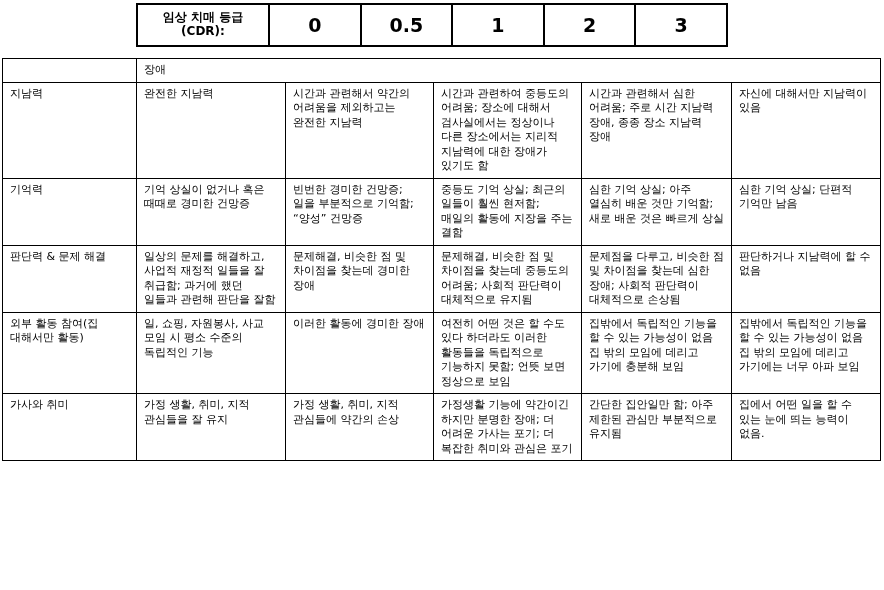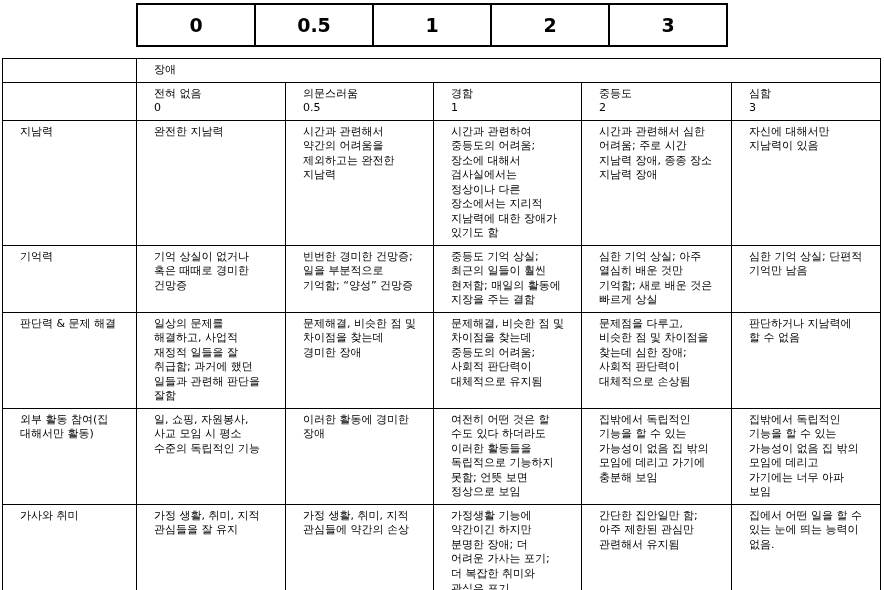--- a/index.html
+++ b/index.html
@@ -63,21 +63,21 @@
     left: 2px;
     top: 58px;
     width: 878px;
     border-collapse: collapse;
     table-layout: fixed;
     background: #fff;
   }
   table.cdr-table td, table.cdr-table th {
     border: 1px solid #000;
     vertical-align: top;
-    padding: 4px 17px;
+    padding: 4px 7px;
     font-size: 11px;
     line-height: 1.32;
     font-weight: normal;
     text-align: left;
     box-sizing: border-box;
     word-break: keep-all;
   }
   .col-row-head { width: 134px; }
   .col-d0 { width: 149px; }
   .col-d05 { width: 148px; }
@@ -117,20 +117,21 @@
     vertical-align: middle;
   }
   .nursing-row td { height: 44px; }
 </style>
 </head>
 <body>
 
 <div class="page">
 
   <div class="cdr-bar">
+    <div class="cdr-label">임상 치매 등급 (CDR):</div>
     <div class="cdr-score">0</div>
     <div class="cdr-score">0.5</div>
     <div class="cdr-score">1</div>
     <div class="cdr-score">2</div>
     <div class="cdr-score">3</div>
   </div>
 
   <table class="cdr-table">
     <colgroup>
       <col class="col-row-head">
@@ -140,43 +141,20 @@
       <col class="col-d2">
       <col class="col-d3">
     </colgroup>
     <tbody>
 
       <tr>
         <td class="corner-cell"></td>
         <td class="impair-head" colspan="5">장애</td>
       </tr>
 
-      <tr>
-        <td class="corner-cell"></td>
-        <td class="sev-head">
-          <div>전혀 없음</div>
-          <div>0</div>
-        </td>
-        <td class="sev-head">
-          <div>의문스러움</div>
-          <div>0.5</div>
-        </td>
-        <td class="sev-head">
-          <div>경함</div>
-          <div>1</div>
-        </td>
-        <td class="sev-head">
-          <div>중등도</div>
-          <div>2</div>
-        </td>
-        <td class="sev-head">
-          <div>심함</div>
-          <div>3</div>
-        </td>
-      </tr>
 
       <tr>
         <td class="row-head">지남력</td>
         <td class="cell-body">완전한 지남력</td>
         <td class="cell-body">시간과 관련해서 약간의 어려움을 제외하고는 완전한 지남력</td>
         <td class="cell-body">시간과 관련하여 중등도의 어려움; 장소에 대해서 검사실에서는 정상이나 다른 장소에서는 지리적 지남력에 대한 장애가 있기도 함</td>
         <td class="cell-body">시간과 관련해서 심한 어려움; 주로 시간 지남력 장애, 종종 장소 지남력 장애</td>
         <td class="cell-body">자신에 대해서만 지남력이 있음</td>
       </tr>
 
@@ -205,20 +183,20 @@
         <td class="cell-body">여전히 어떤 것은 할 수도 있다 하더라도 이러한 활동들을 독립적으로 기능하지 못함; 언뜻 보면 정상으로 보임</td>
         <td class="cell-body">집밖에서 독립적인 기능을 할 수 있는 가능성이 없음 집 밖의 모임에 데리고 가기에 충분해 보임</td>
         <td class="cell-body">집밖에서 독립적인 기능을 할 수 있는 가능성이 없음 집 밖의 모임에 데리고 가기에는 너무 아파 보임</td>
       </tr>
 
       <tr>
         <td class="row-head">가사와 취미</td>
         <td class="cell-body">가정 생활, 취미, 지적 관심들을 잘 유지</td>
         <td class="cell-body">가정 생활, 취미, 지적 관심들에 약간의 손상</td>
         <td class="cell-body">가정생활 기능에 약간이긴 하지만 분명한 장애; 더 어려운 가사는 포기; 더 복잡한 취미와 관심은 포기</td>
-        <td class="cell-body">간단한 집안일만 함; 아주 제한된 관심만 관련해서 유지됨</td>
+        <td class="cell-body">간단한 집안일만 함; 아주 제한된 관심만 부분적으로 유지됨</td>
         <td class="cell-body">집에서 어떤 일을 할 수 있는 눈에 띄는 능력이 없음.</td>
       </tr>
 
     </tbody>
   </table>
 
 </div>
 
 </body></html>

